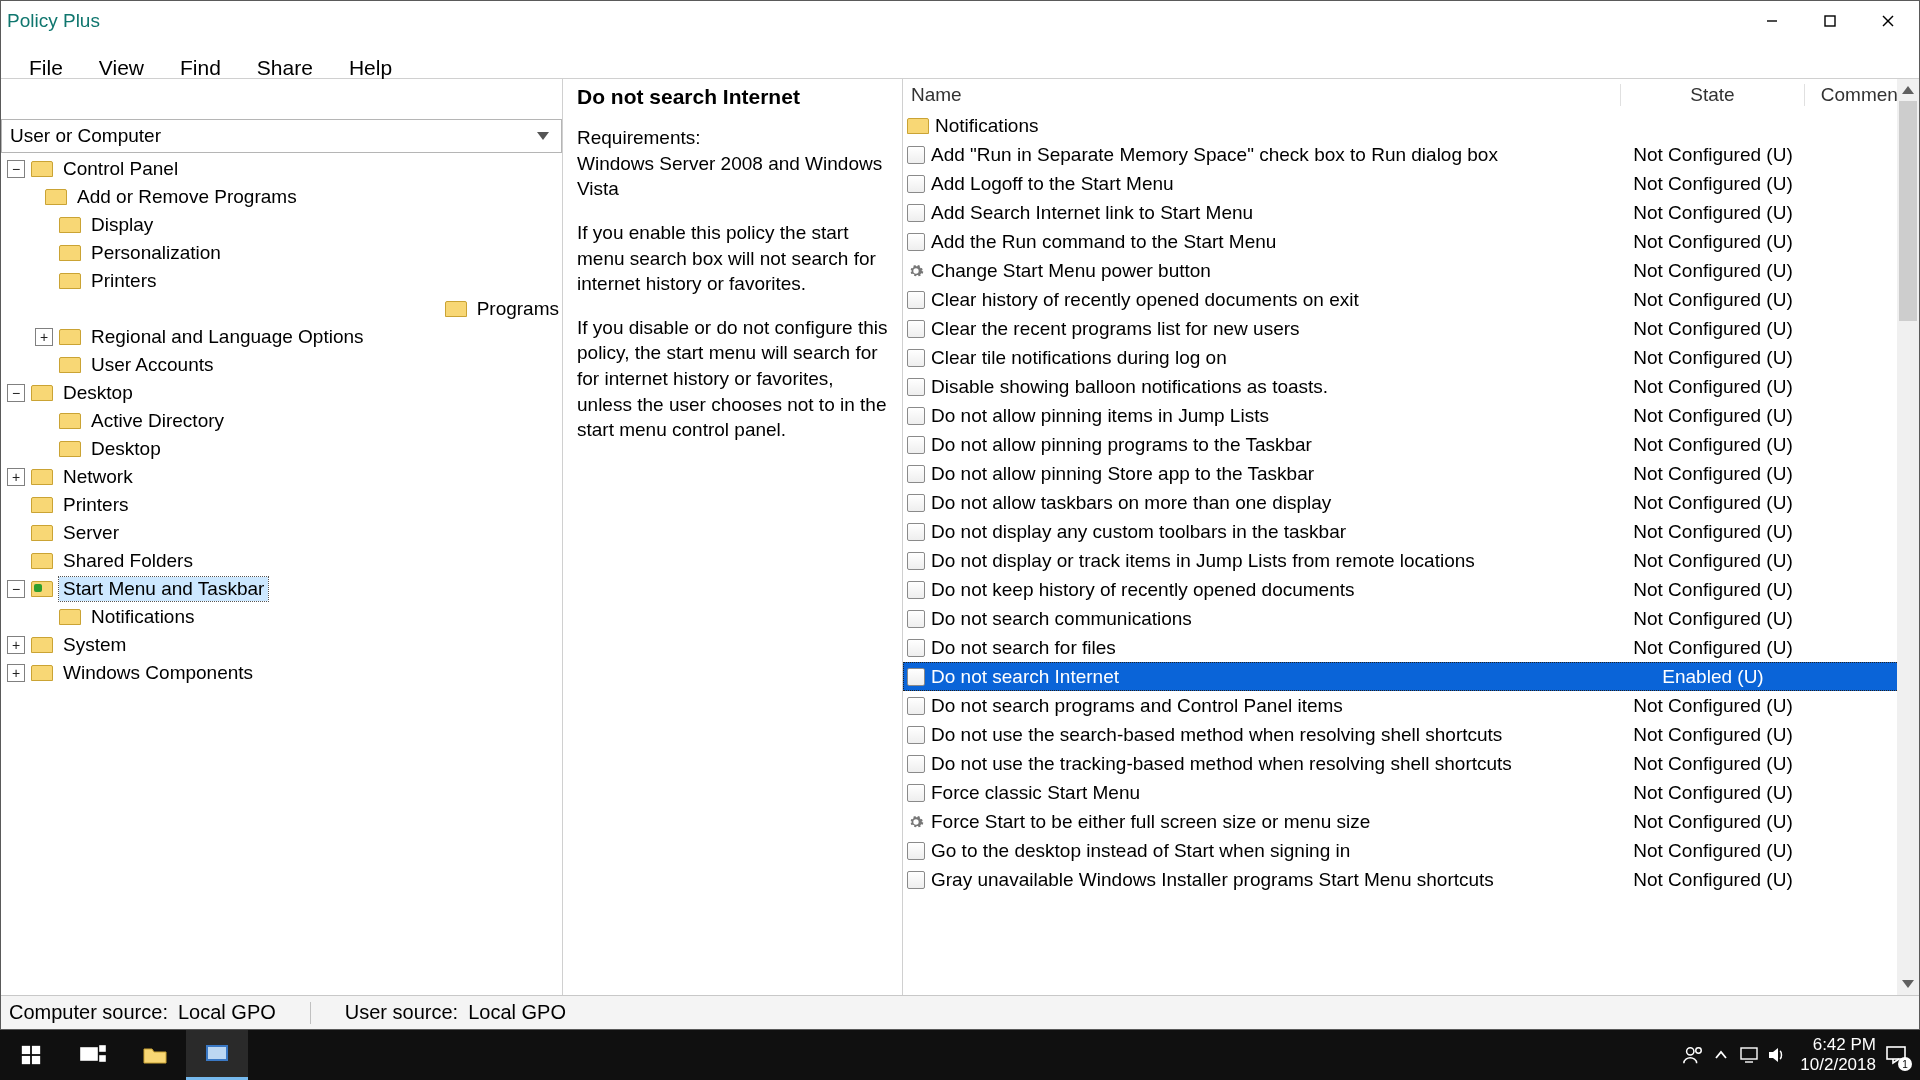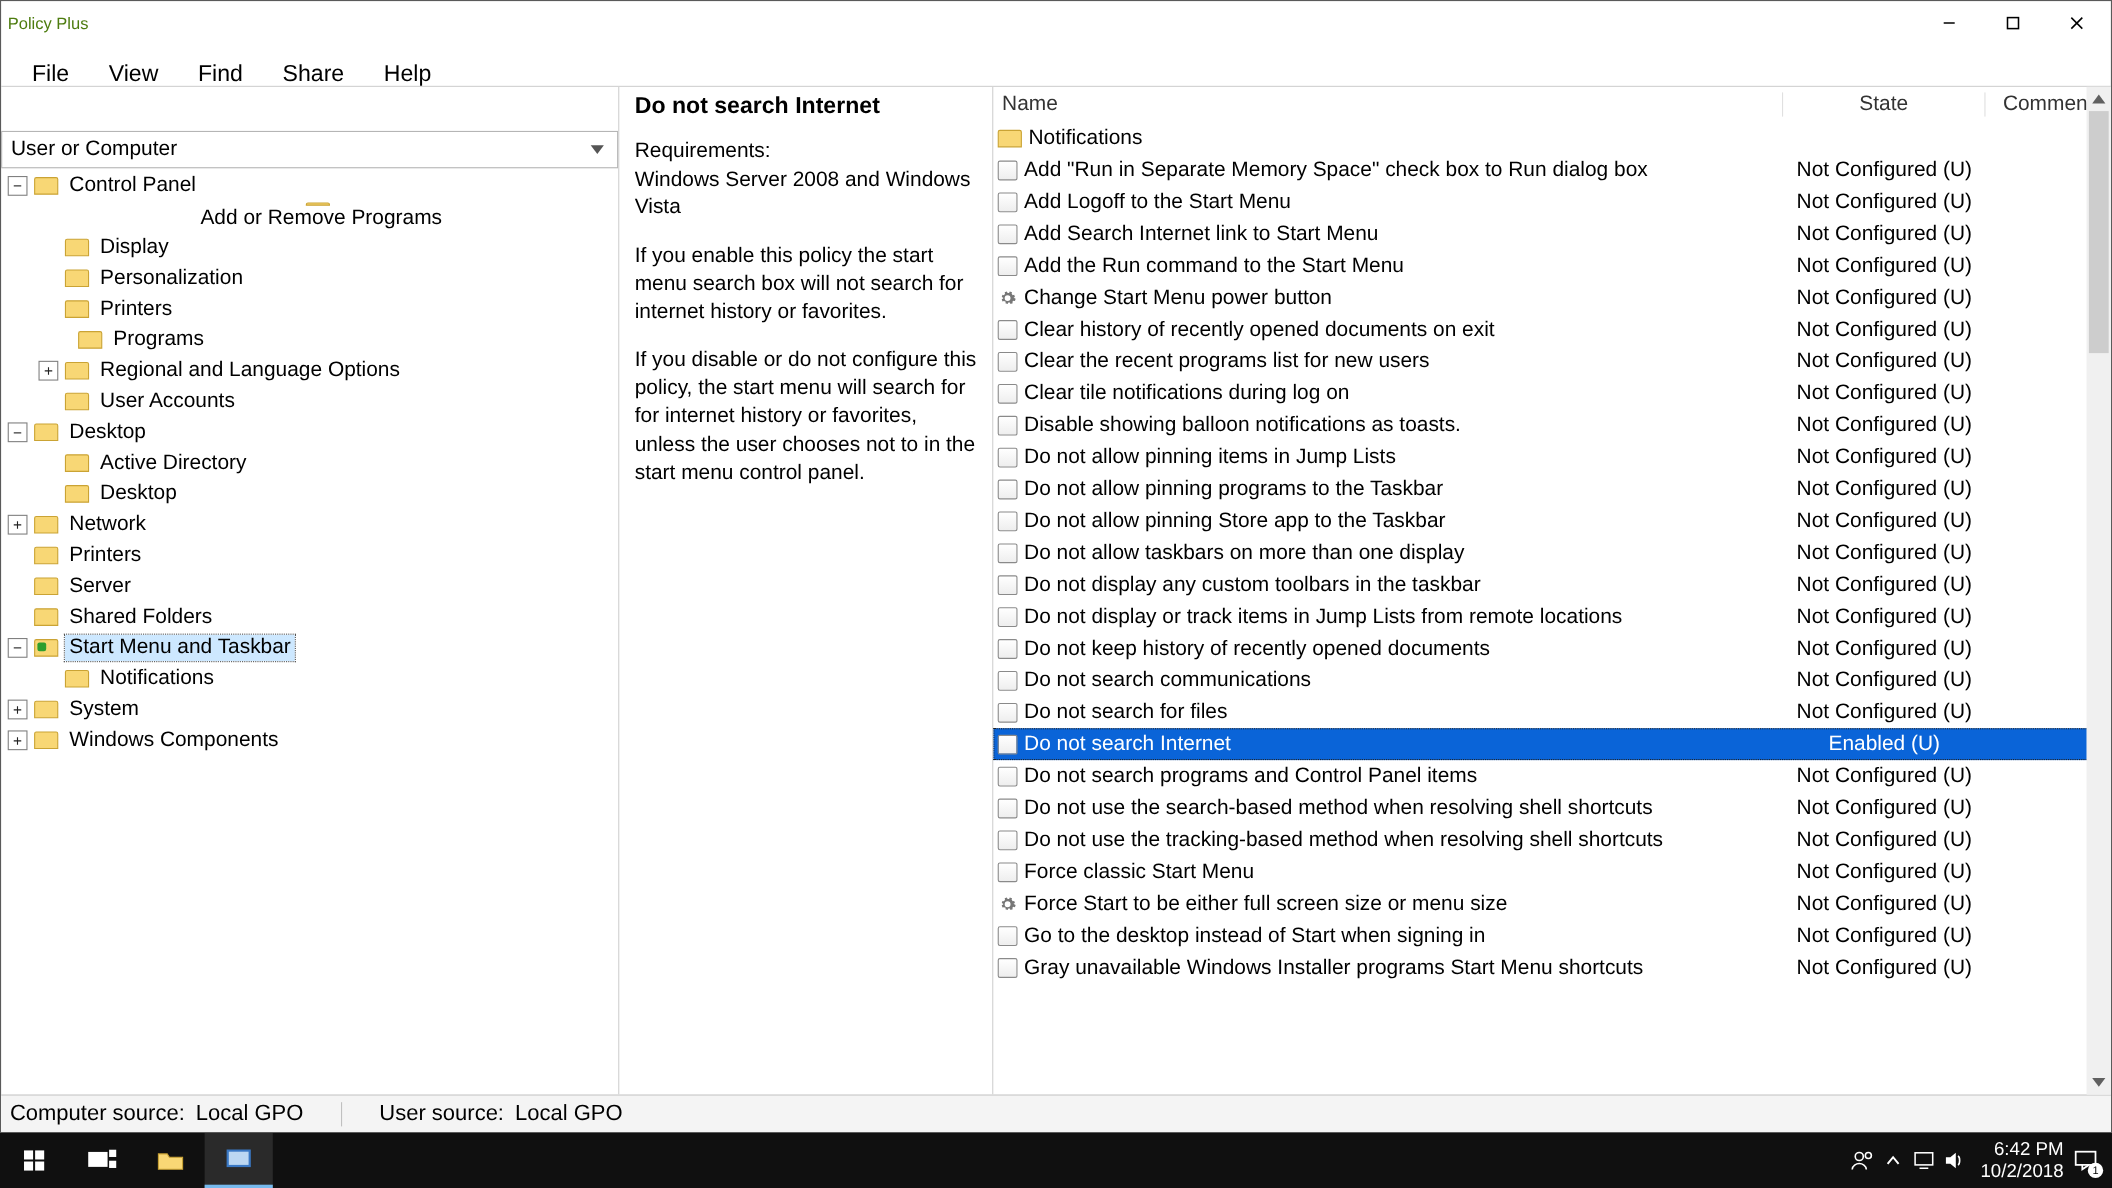--- a/index.html
+++ b/index.html
@@ -5,21 +5,21 @@
 * { margin: 0; padding: 0; box-sizing: border-box; font-family: "Segoe UI", Tahoma, sans-serif; }
 html, body { width: 1920px; height: 1080px; overflow: hidden; background: #000; }
 
 .window {
   position: absolute; left: 0; top: 0; width: 1920px; height: 1030px;
   background: #fff; border: 1px solid #5a5a5a; display: flex; flex-direction: column;
 }
 
 
 .titlebar { height: 40px; display: flex; align-items: center; justify-content: space-between; padding: 0 2px 0 6px; }
-.titlebar .title { font-size: 15px; color: #4d7c0f; }
+.titlebar .title { font-size: 19px; color: #0f766e; }
 .win-controls { display: flex; }
 .win-controls .wc { width: 58px; height: 36px; display: flex; align-items: center; justify-content: center; }
 .wc svg { stroke: #000; stroke-width: 1.4; fill: none; }
 
 
 .menubar { height: 38px; display: flex; align-items: center; padding: 0 10px; border-bottom: 1px solid #d0d0d0; }
 .menubar .mi { padding: 6px 18px; font-size: 21px; color: #000; margin-top: 16px; }
 
 
 .selectorbar { height: 34px; display: flex; border-bottom: 1px solid #d0d0d0; margin-top: 40px; }
@@ -133,41 +133,41 @@
         </div>
       </div>
 
       <div class="treepane" style="border-right:none;flex:1;">
         <div class="tree" id="tree">
             <div class="node" style="padding-left: 6px;">
               <div class="exp">−</div>
               <div class="fld"></div>
               <span class="lbl">Control Panel</span>
             </div>
-            <div class="node" style="padding-left: 20px; flex-direction: column;">
+            <div class="node" style="padding-left: 20px;">
               <div class="exp blank"></div>
               <div class="fld"></div>
               <span class="lbl">Add or Remove Programs</span>
             </div>
             <div class="node" style="padding-left: 34px;">
               <div class="exp blank"></div>
               <div class="fld"></div>
               <span class="lbl">Display</span>
             </div>
             <div class="node" style="padding-left: 34px;">
               <div class="exp blank"></div>
               <div class="fld"></div>
               <span class="lbl">Personalization</span>
             </div>
             <div class="node" style="padding-left: 34px;">
               <div class="exp blank"></div>
               <div class="fld"></div>
               <span class="lbl">Printers</span>
             </div>
-            <div class="node" style="padding-left: 46px;">
+            <div class="node" style="padding-left: 46px; justify-content: flex-end;">
               <div class="exp blank"></div>
               <div class="fld"></div>
               <span class="lbl">Programs</span>
             </div>
             <div class="node" style="padding-left: 34px;">
               <div class="exp">+</div>
               <div class="fld"></div>
               <span class="lbl">Regional and Language Options</span>
             </div>
             <div class="node" style="padding-left: 34px;">

